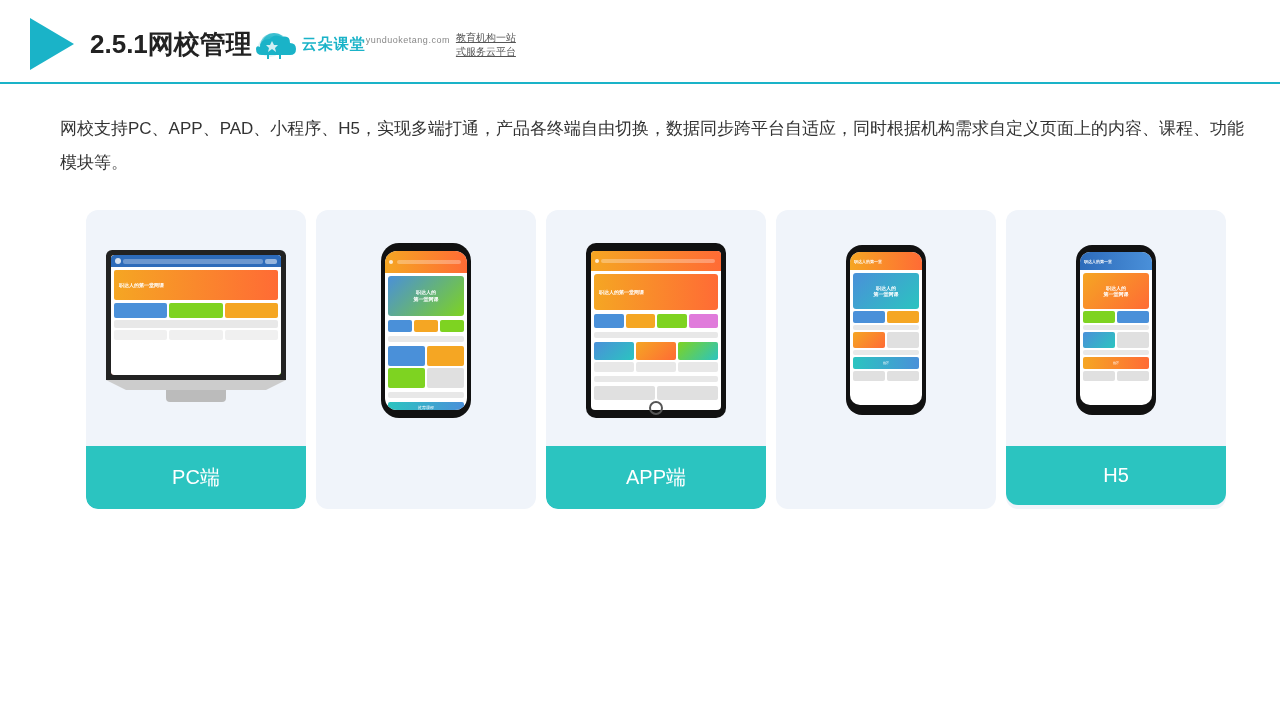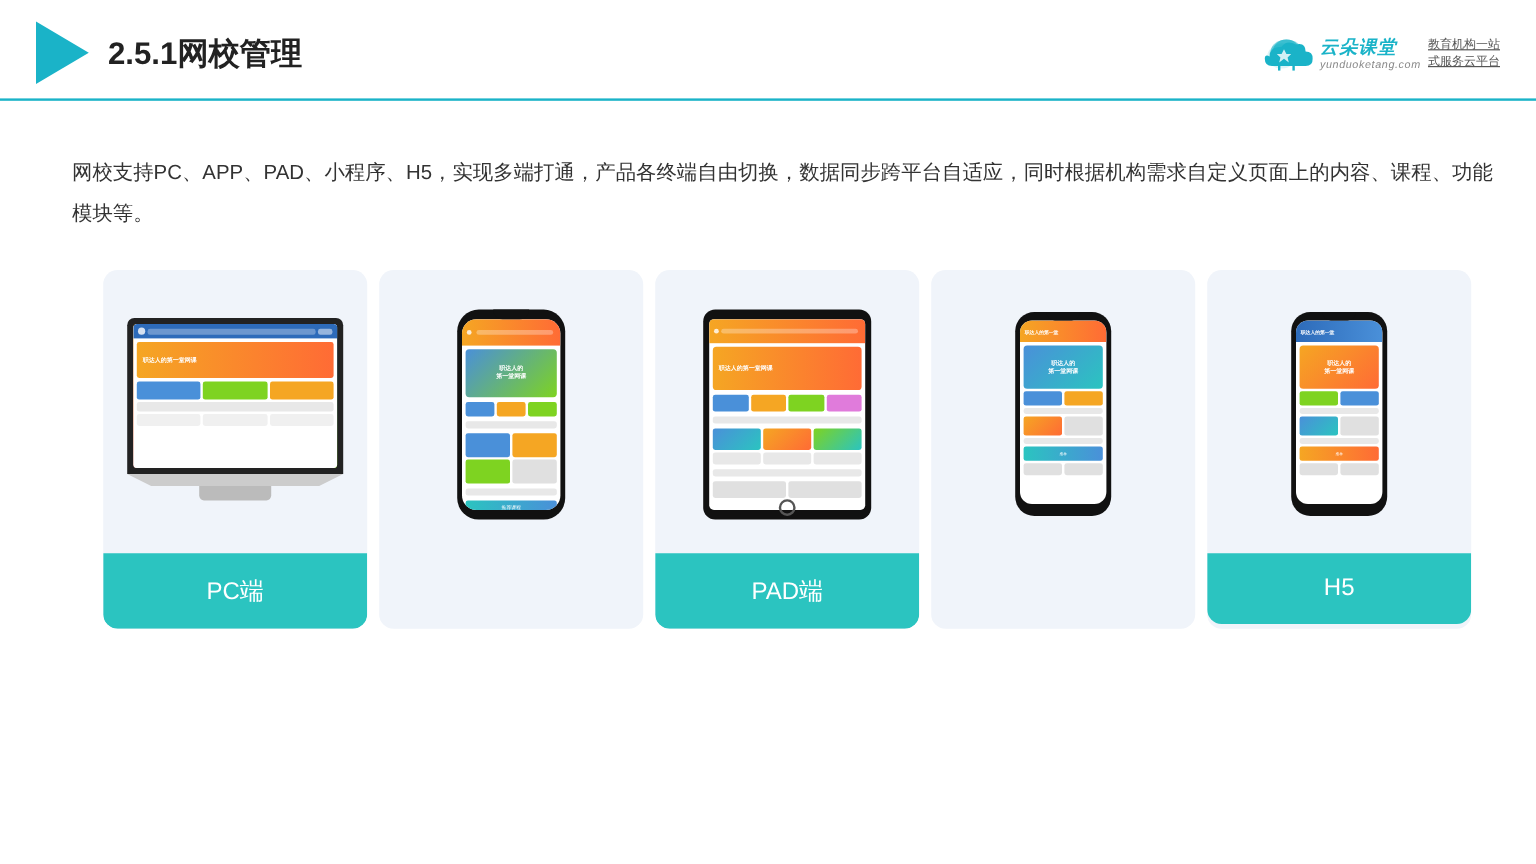--- a/index.html
+++ b/index.html
@@ -9,21 +9,21 @@
       background: #fff;
       font-family: 'Microsoft YaHei', 'PingFang SC', sans-serif;
       overflow: hidden;
       position: relative;
     }
 
     
     .header {
       display: flex;
       align-items: center;
-      justify-content: space-between;
+      justify-content: flex-start;
       padding: 18px 30px 12px 30px;
       border-bottom: 2px solid #1ab3c8;
     }
     .header-left {
       display: flex;
       align-items: center;
       gap: 16px;
     }
     .logo-triangle {
       width: 0;
@@ -46,23 +46,21 @@
       display: flex;
       align-items: center;
       gap: 6px;
     }
     .cloud-icon {
       width: 44px;
       height: 30px;
     }
     .brand-text-col {
       display: flex;
-      flex-direction: column;
       align-items: flex-start;
-      font-style: italic;
     }
     .brand-name {
       font-size: 15px;
       color: #1ab3c8;
       font-weight: bold;
       letter-spacing: 1px;
     }
     .brand-url {
       font-size: 9px;
       color: #888;
@@ -73,21 +71,20 @@
       color: #555;
       text-align: right;
       margin-top: 2px;
       line-height: 1.4;
       text-decoration: underline;
     }
 
     
     .main {
       padding: 28px 28px 20px 60px;
-      margin-top: 15px;
     }
     .description {
       font-size: 17px;
       color: #333;
       line-height: 2;
       margin-bottom: 30px;
     }
 
     
     .cards-container {
@@ -458,21 +455,21 @@
               </div>
               <div style="height:6px;background:#e8e8e8;border-radius:2px;margin-top:2px;"></div>
               <div style="display:flex;gap:2px;margin-top:2px;">
                 <div style="height:14px;flex:1;background:#e0e0e0;border-radius:2px;"></div>
                 <div style="height:14px;flex:1;background:#e0e0e0;border-radius:2px;"></div>
               </div>
             </div>
           </div>
         </div>
       </div>
-      <div class="card-label">PAD端</div>
+      <div class="card-label">APP端</div>
     </div>
 
     <div class="card">
       <div class="card-image-area">
         <div class="small-phone">
           <div class="small-phone-notch"></div>
           <div class="small-phone-screen">
             <div style="height:18px;background:linear-gradient(90deg,#f5a623,#ff6b35);display:flex;align-items:center;padding:0 4px;">
               <span style="font-size:4px;color:#fff;font-weight:bold;">职达人的第一堂</span>
             </div>

